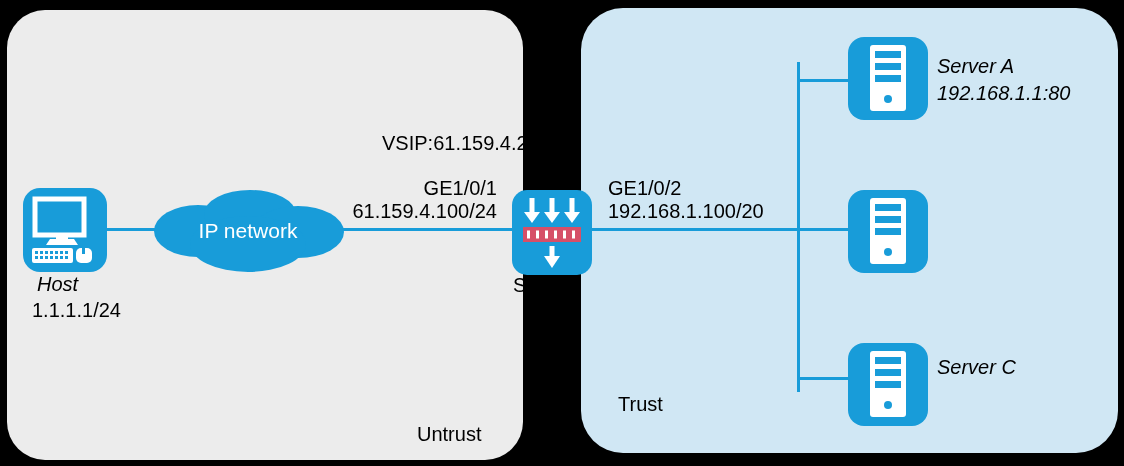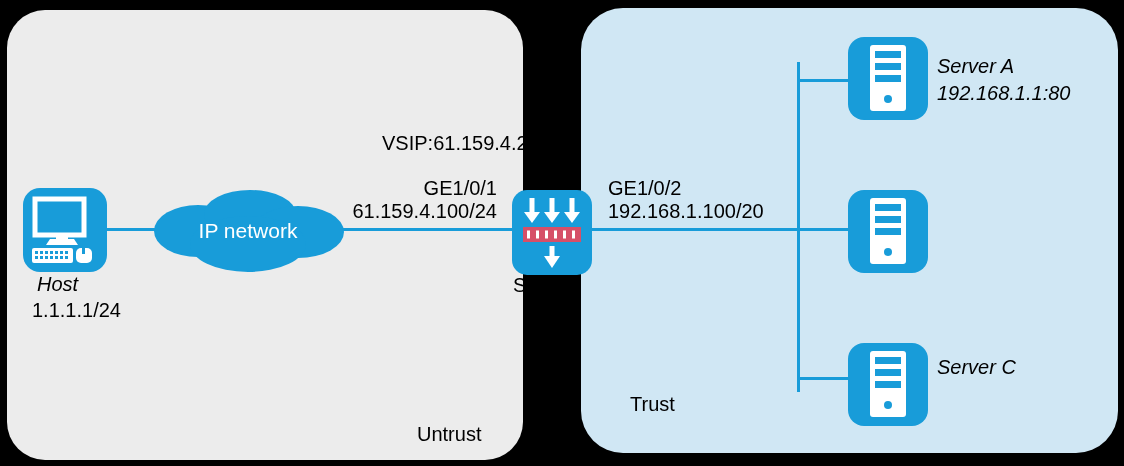--- a/index.html
+++ b/index.html
@@ -142,15 +142,15 @@
       <rect x="27" y="26" width="26" height="7" fill="#189CD9"></rect>
       <rect x="27" y="38" width="26" height="7" fill="#189CD9"></rect>
       <circle cx="40" cy="62" r="4" fill="#189CD9"></circle>
     </svg>
   </div>
   <div class="srv-labels" style="top:354px;">
     <div>Server C</div>
   </div>
 
   <div class="lbl" style="left:417px; top:393px;margin-top:30px;">Untrust</div>
-  <div class="lbl" style="left:618px; top:393px;margin-left:12px;">Trust</div>
+  <div class="lbl" style="left:618px; top:393px;">Trust</div>
 
 </div>
 
 </body></html>

